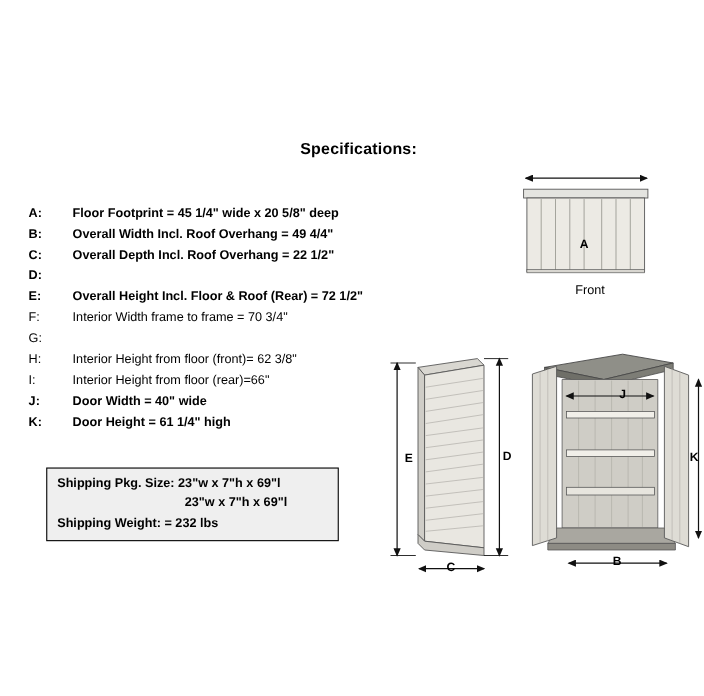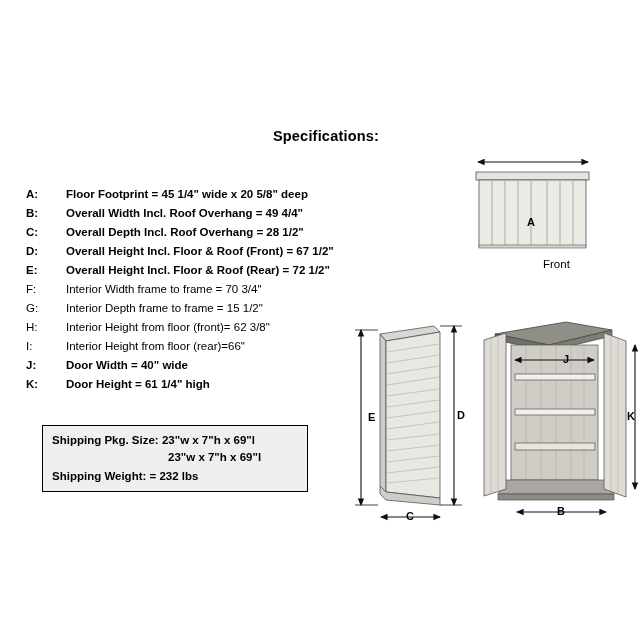--- a/index.html
+++ b/index.html
@@ -113,37 +113,35 @@
     <div class="spec-row bold">
       <span class="spec-key">A:</span>
       <span class="spec-text">Floor Footprint = 45 1/4" wide x 20 5/8" deep</span>
     </div>
     <div class="spec-row bold">
       <span class="spec-key">B:</span>
       <span class="spec-text">Overall Width Incl. Roof Overhang = 49 4/4"</span>
     </div>
     <div class="spec-row bold">
       <span class="spec-key">C:</span>
-      <span class="spec-text">Overall Depth Incl. Roof Overhang = 28 1/2"</span>
+      <span class="spec-text">Overall Depth Incl. Roof Overhang = 22 1/2"</span>
     </div>
     <div class="spec-row bold">
       <span class="spec-key">D:</span>
-      <span class="spec-text">Overall Height Incl. Floor &amp; Roof (Front) = 67 1/2"</span>
     </div>
     <div class="spec-row bold">
       <span class="spec-key">E:</span>
       <span class="spec-text">Overall Height Incl. Floor &amp; Roof (Rear) = 72 1/2"</span>
     </div>
     <div class="spec-row">
       <span class="spec-key">F:</span>
       <span class="spec-text">Interior Width frame to frame = 70 3/4"</span>
     </div>
     <div class="spec-row">
       <span class="spec-key">G:</span>
-      <span class="spec-text">Interior Depth frame to frame = 15 1/2"</span>
     </div>
     <div class="spec-row">
       <span class="spec-key">H:</span>
       <span class="spec-text">Interior Height from floor (front)= 62 3/8"</span>
     </div>
     <div class="spec-row">
       <span class="spec-key">I:</span>
       <span class="spec-text">Interior Height from floor (rear)=66"</span>
     </div>
     <div class="spec-row bold">
@@ -264,21 +262,21 @@
 
       <line x1="509" y1="360" x2="588" y2="360" stroke="#111" stroke-width="1.1" marker-start="url(#ah2)" marker-end="url(#ah)"></line>
 
       <line x1="629" y1="345" x2="629" y2="489" stroke="#111" stroke-width="1.1" marker-start="url(#ah2)" marker-end="url(#ah)"></line>
 
       <line x1="511" y1="512" x2="600" y2="512" stroke="#111" stroke-width="1.1" marker-start="url(#ah2)" marker-end="url(#ah)"></line>
     </g>
   </svg>
 
   <div class="lbl" style="left:521px; top:216px;">A</div>
-  <div class="lbl-plain" style="left:517px; top:258px;margin-left:20px;">Front</div>
+  <div class="lbl-plain" style="left:517px; top:258px;">Front</div>
 
   <div class="lbl" style="left:362px; top:411px;">E</div>
   <div class="lbl" style="left:451px; top:409px;">D</div>
   <div class="lbl" style="left:400px; top:510px;">C</div>
 
   <div class="lbl" style="left:557px; top:353px;">J</div>
   <div class="lbl" style="left:621px; top:410px;">K</div>
   <div class="lbl" style="left:551px; top:505px;">B</div>
 
 </div>

